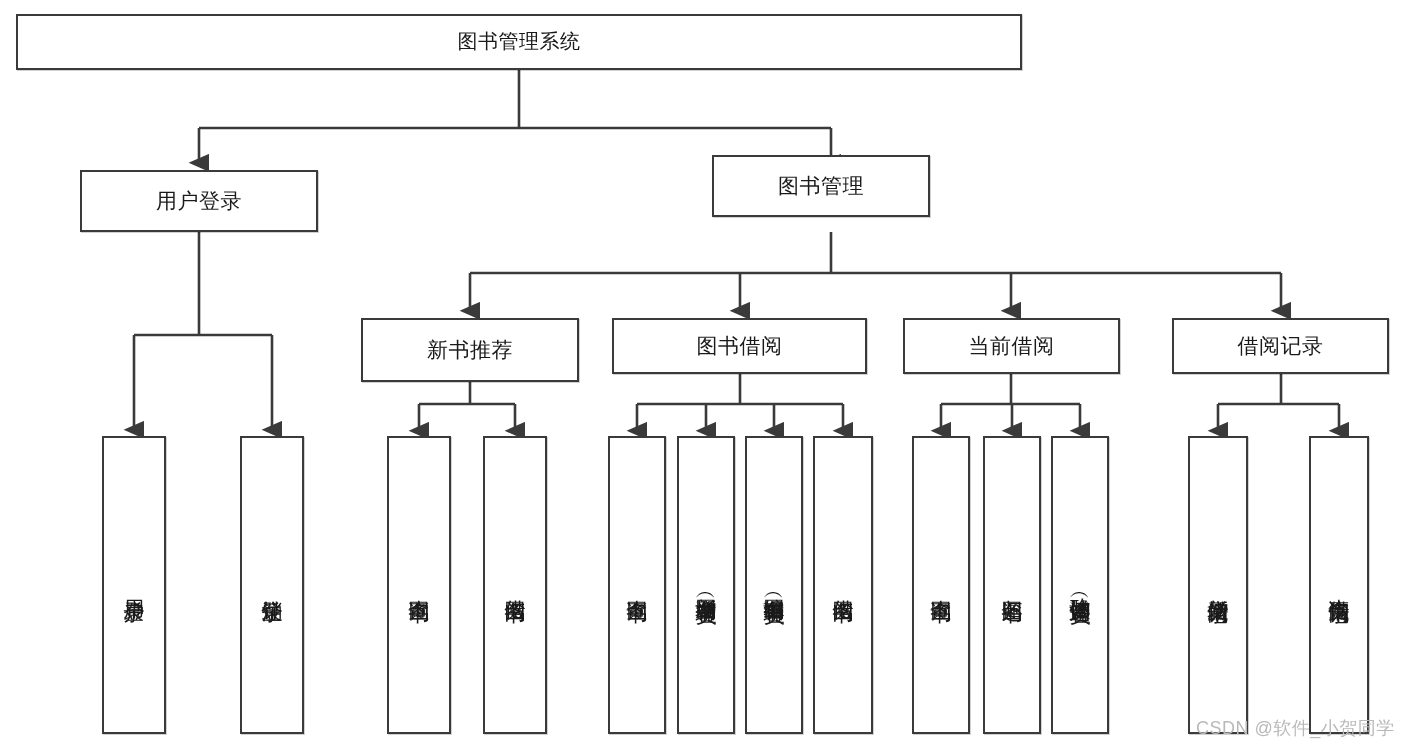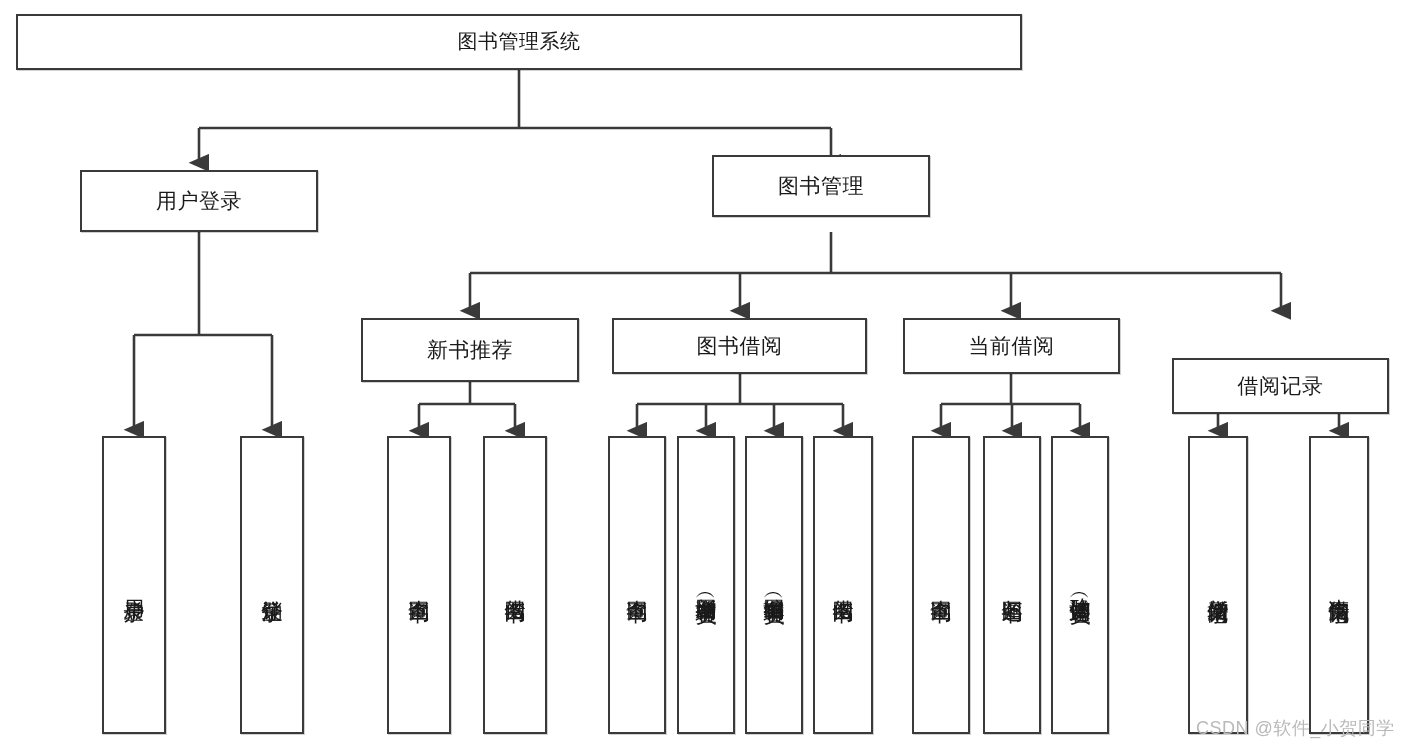--- a/index.html
+++ b/index.html
@@ -152,21 +152,21 @@
 
   <div class="node horiz" style="left:361px; top:318px; width:218px; height:64px;">
     <span class="label">新书推荐</span>
   </div>
   <div class="node horiz" style="left:612px; top:318px; width:255px; height:56px;">
     <span class="label">图书借阅</span>
   </div>
   <div class="node horiz" style="left:903px; top:318px; width:217px; height:56px;">
     <span class="label">当前借阅</span>
   </div>
-  <div class="node horiz" style="left:1172px; top:318px; width:217px; height:56px;margin-top:40px;">
+  <div class="node horiz" style="left:1172px; top:318px; width:217px; height:56px;">
     <span class="label">借阅记录</span>
   </div>
 
   <div class="node vert" style="left:102px; top:436px; width:64px; height:298px;">
     <span class="label">用户登录</span>
   </div>
   <div class="node vert" style="left:240px; top:436px; width:64px; height:298px;">
     <span class="label">注销登录</span>
   </div>
   <div class="node vert" style="left:387px; top:436px; width:64px; height:298px;">

